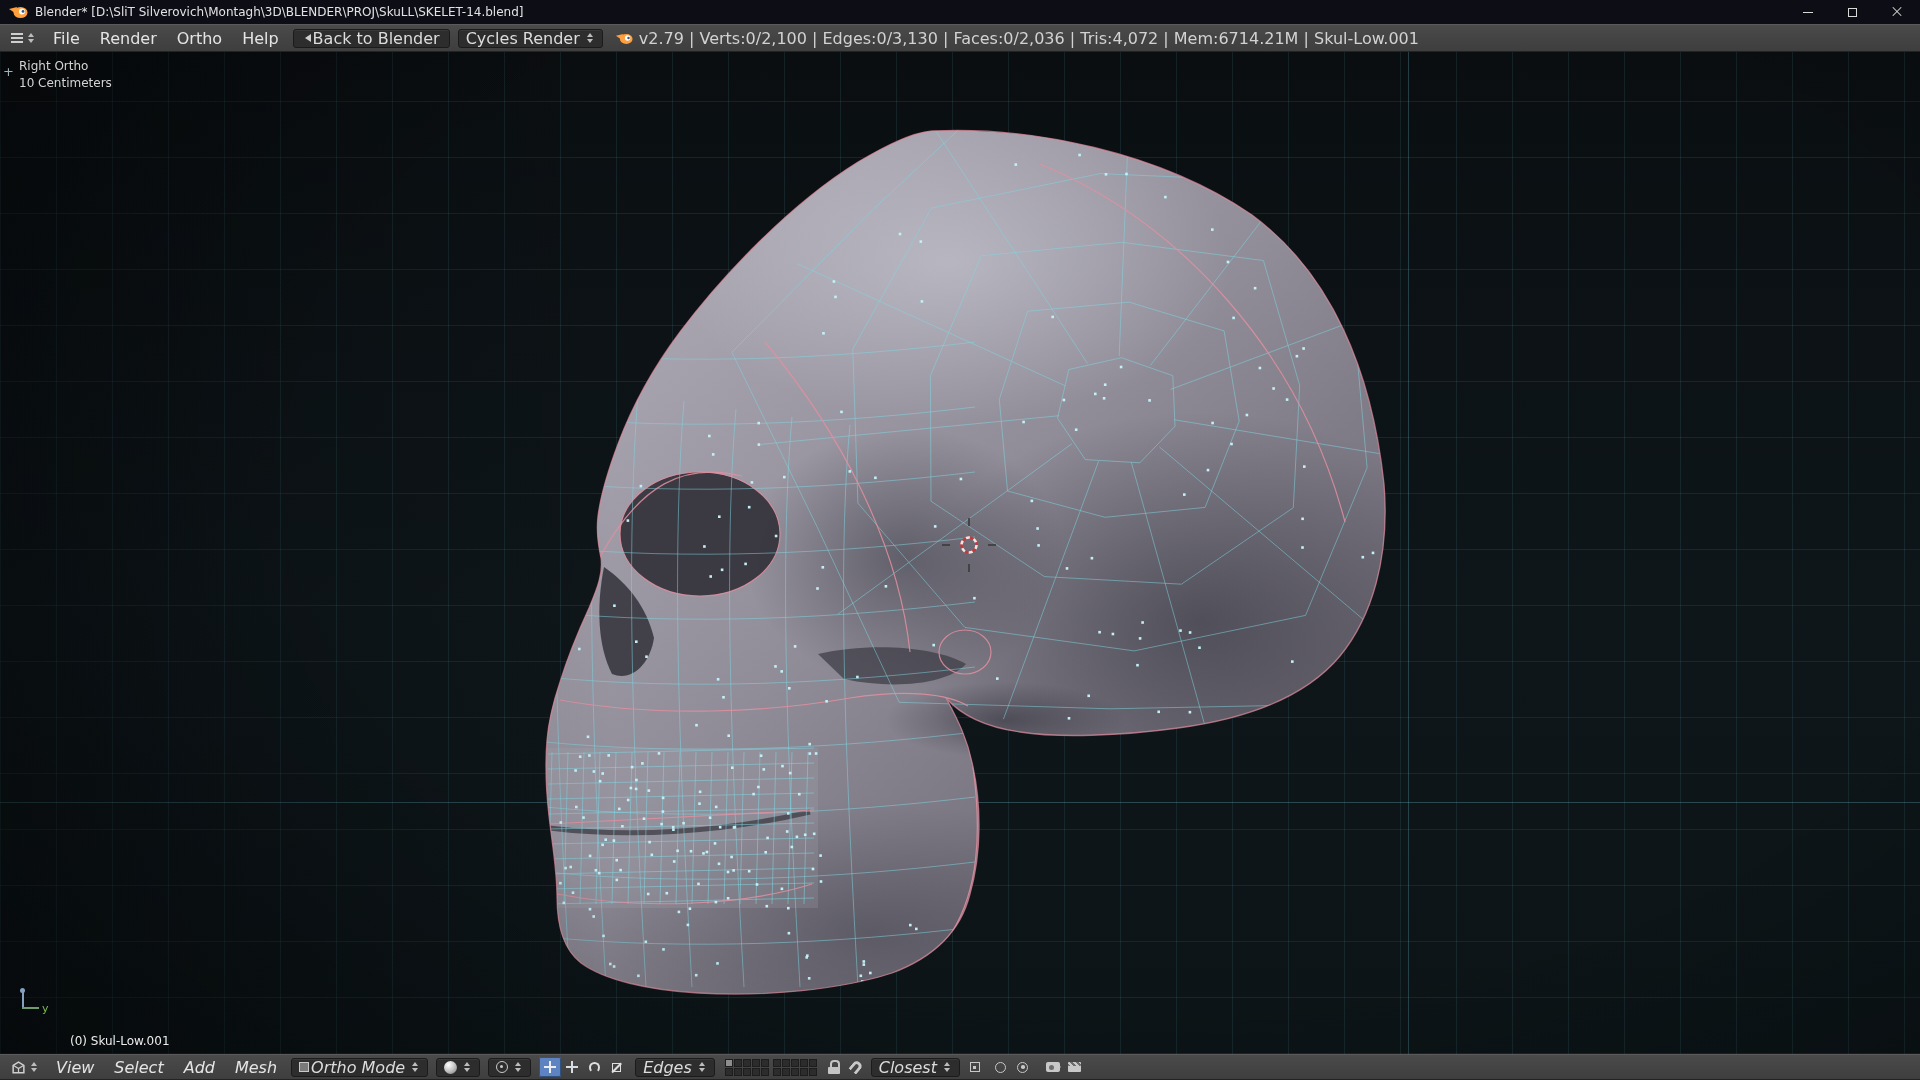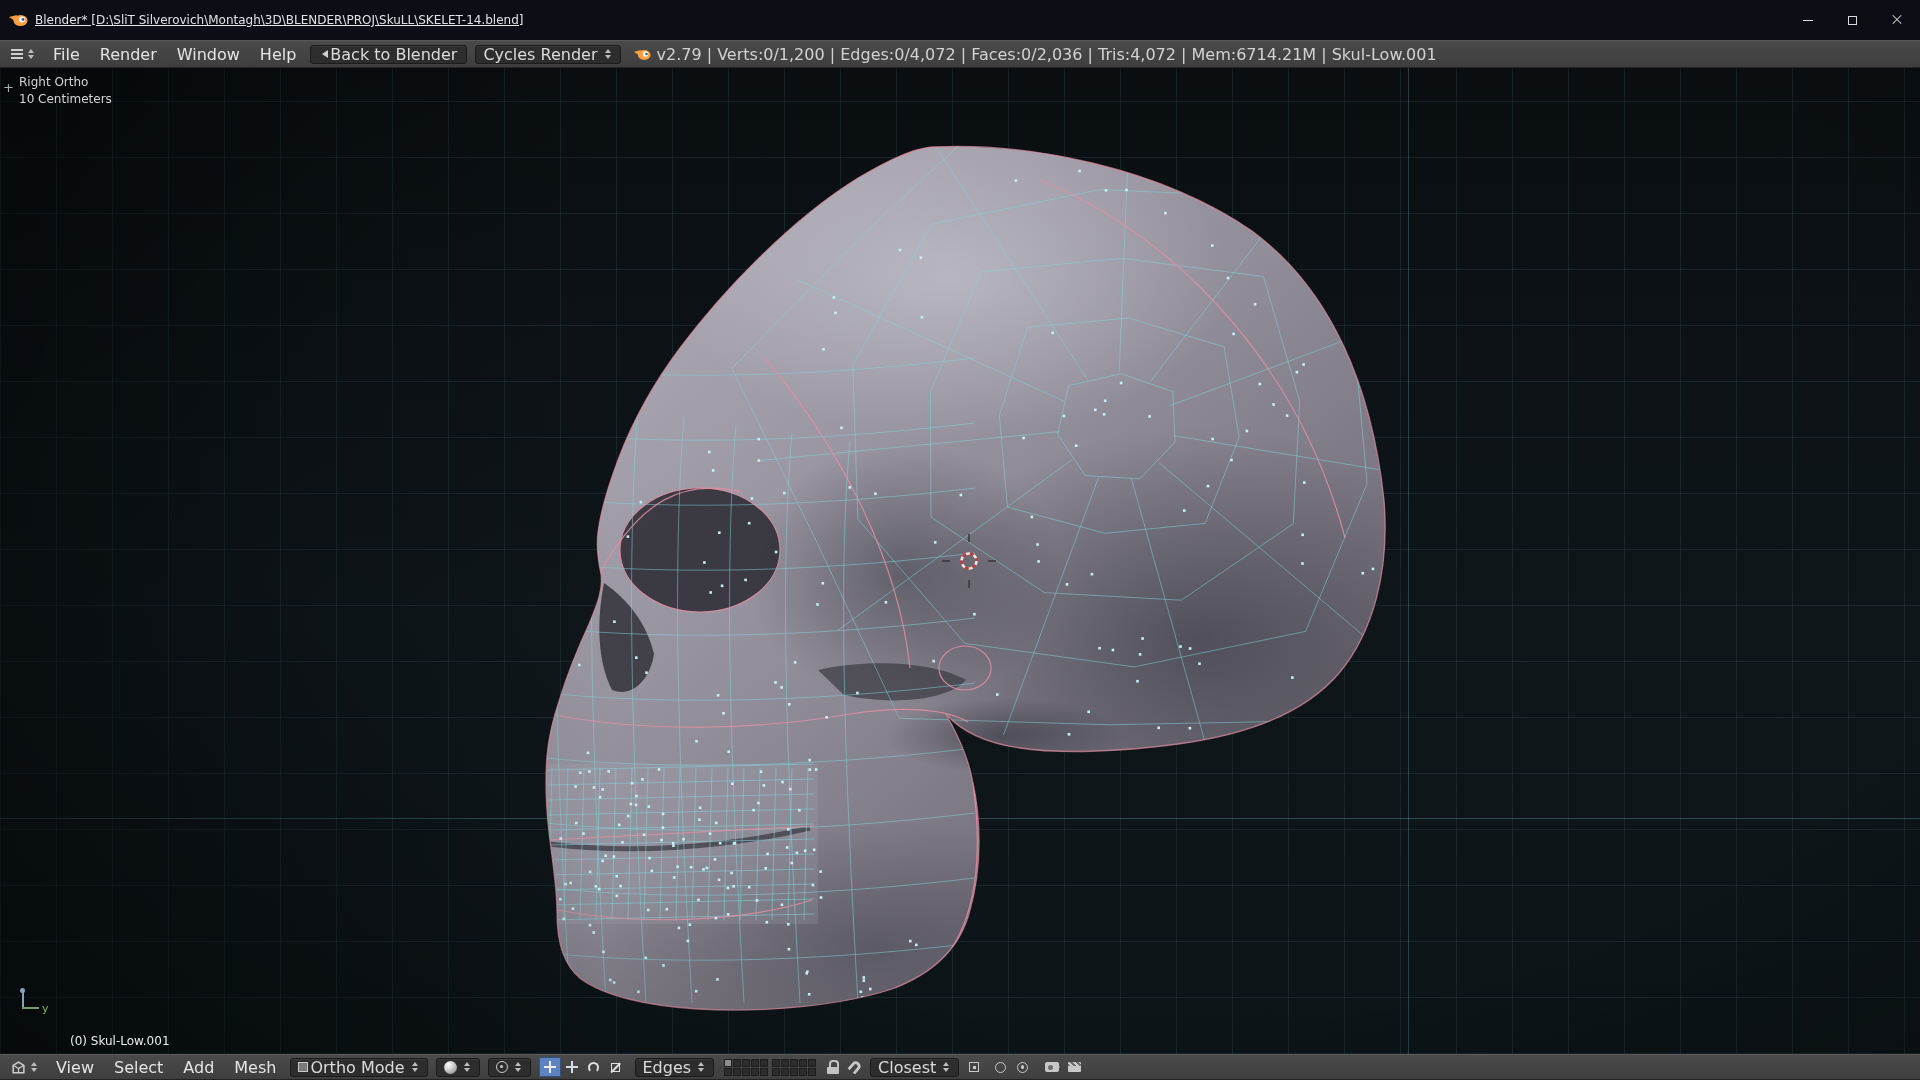--- a/index.html
+++ b/index.html
@@ -1,35 +1,35 @@
 <!DOCTYPE html>
 <html><head>
 <meta charset="utf-8">
 <style>
   * { box-sizing: border-box; margin: 0; padding: 0; }
   html,body { width:1920px; height:1080px; overflow:hidden; background:#000;
     font-family:"DejaVu Sans","Liberation Sans",sans-serif; }
   .app { position:relative; width:1920px; height:1080px; display:flex; flex-direction:column; }
 
   
-  .titlebar { height:40px; background:#0d0d15; display:flex; align-items:center; padding:0 0 0 8px; color:#e6e6e6; flex:0 0 auto;text-decoration:underline; }
+  .titlebar { height:24px; background:#0d0d15; display:flex; align-items:center; padding:0 0 0 8px; color:#e6e6e6; flex:0 0 auto; }
   .blogo { width:20px; height:14px; margin-right:7px; }
   .title-text { font-size:12px; color:#e2e2e6; white-space:nowrap; }
   .win-controls { margin-left:auto; display:flex; height:24px; }
   .winbtn { width:45px; height:24px; display:flex; align-items:center; justify-content:center; position:relative; }
   .g-min { width:10px; height:1px; background:#d8d8d8; display:block; }
   .g-max { width:9px; height:9px; border:1px solid #d8d8d8; display:block; }
   .g-x1,.g-x2 { position:absolute; width:12px; height:1px; background:#d8d8d8; left:16px; top:11px; }
   .g-x1 { transform:rotate(45deg); } .g-x2 { transform:rotate(-45deg); }
 
   
   .hdr { background:linear-gradient(#4a4a4a,#3e3e3e); border-top:1px solid #5a5a5a; border-bottom:1px solid #232323;
     display:flex; align-items:center; padding:0 6px; color:#e2e2e2; font-size:16px; flex:0 0 auto; white-space:nowrap; }
   .top-hdr { height:28px; }
-  .bottom-hdr { height:26px; }
+  .bottom-hdr { height:26px;font-style:italic; }
   .menu { padding:0 10px; color:#e4e4e4; cursor:default; }
   .dd { display:inline-flex; align-items:center; height:19px; padding:0 7px; margin:0 4px; background:#2d2d2d;
     border:1px solid #1b1b1b; border-radius:3px; color:#dcdcdc; box-shadow:inset 0 1px 0 rgba(255,255,255,0.06); }
   .dd span { margin-right:2px; }
   .ud { display:inline-flex; flex-direction:column; gap:2px; margin-left:5px; }
   .ud i { width:0; height:0; border-left:3px solid transparent; border-right:3px solid transparent; display:block; }
   .ud .up { border-bottom:4px solid #bdbdbd; }
   .ud .dn { border-top:4px solid #bdbdbd; }
   .edbtn { display:inline-flex; align-items:center; padding:0 5px; margin-right:4px; }
   .icon-info i { display:block; width:12px; height:2px; background:#cfcfcf; margin:2px 0; }
@@ -129,40 +129,40 @@
           <i></i>
           <i></i>
         </span>
       <span class="ud">
           <i class="up"></i>
           <i class="dn"></i>
         </span>
     </div>
     <span class="menu">File</span>
     <span class="menu">Render</span>
-    <span class="menu">Window</span>
+    <span class="menu">Ortho</span>
     <span class="menu">Help</span>
     <div class="dd">
       <span class="back-ic"></span>
       <span>Back to Blender</span>
     </div>
     <div class="dd" style="min-width:120px;">
       <span style="flex:1;">Cycles Render</span>
       <span class="ud">
           <i class="up"></i>
           <i class="dn"></i>
         </span>
     </div>
     <svg class="bbadge" viewBox="0 0 20 14">
       <path d="M1 4 L9 2 L7 8 Z" fill="#ff9f3e"></path>
       <ellipse cx="12.5" cy="7.5" rx="7" ry="5.5" fill="#ff9f3e"></ellipse>
       <circle cx="14" cy="6.4" r="3" fill="#ffffff"></circle>
       <circle cx="15" cy="6.4" r="1.4" fill="#2a5a8a"></circle>
     </svg>
-    <span class="stats">v2.79 | Verts:0/1,200 | Edges:0/4,072 | Faces:0/2,036 | Tris:4,072 | Mem:6714.21M | Skul-Low.001</span>
+    <span class="stats">v2.79 | Verts:0/2,100 | Edges:0/3,130 | Faces:0/2,036 | Tris:4,072 | Mem:6714.21M | Skul-Low.001</span>
   </div>
 
   <div class="viewport">
     <div class="axisline-h"></div>
     <div class="axisline-v"></div>
     <svg id="skull-svg" class="viewport-svg" viewBox="0 0 1920 1002">
         <defs>
           <clipPath id="skc">
             <path d="M932 79 C1030 74 1160 100 1252 163 C1332 222 1372 320 1384 432 C1390 505 1372 565 1340 604 C1305 646 1245 667 1178 676 C1120 684 1058 686 1020 680 C985 675 960 662 946 646 C958 668 968 688 973 715 C981 752 982 800 970 842 C960 882 932 906 892 921 C840 938 762 945 698 941 C648 938 604 928 581 911 C563 897 557 874 557 845 C557 818 552 791 549 764 C546 738 545 712 547 688 C549 665 554 648 560 630 C568 604 578 580 589 556 C598 535 603 521 601 506 C598 492 596 480 598 464 C601 441 609 416 618 392 C630 360 650 320 680 280 C722 224 790 152 858 110 C884 95 910 81 932 79 Z"></path>
           </clipPath>

